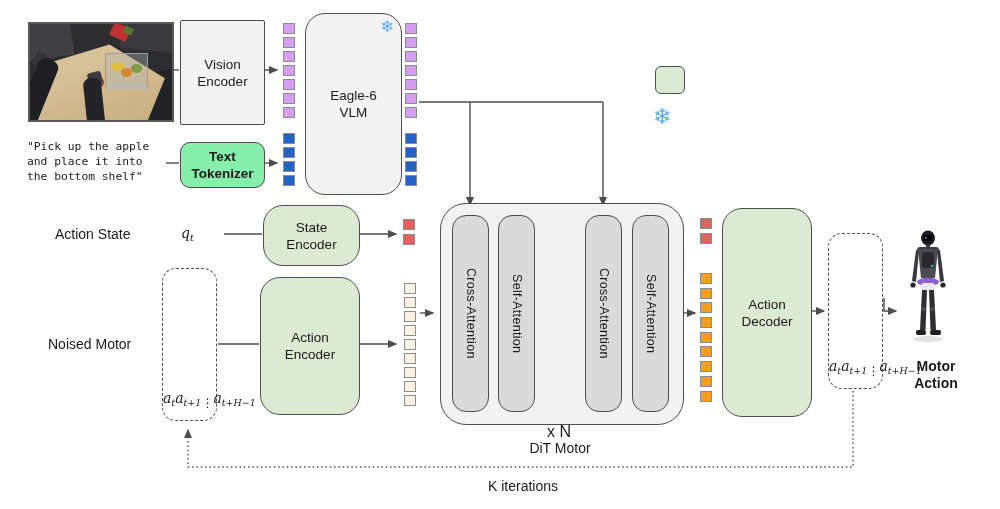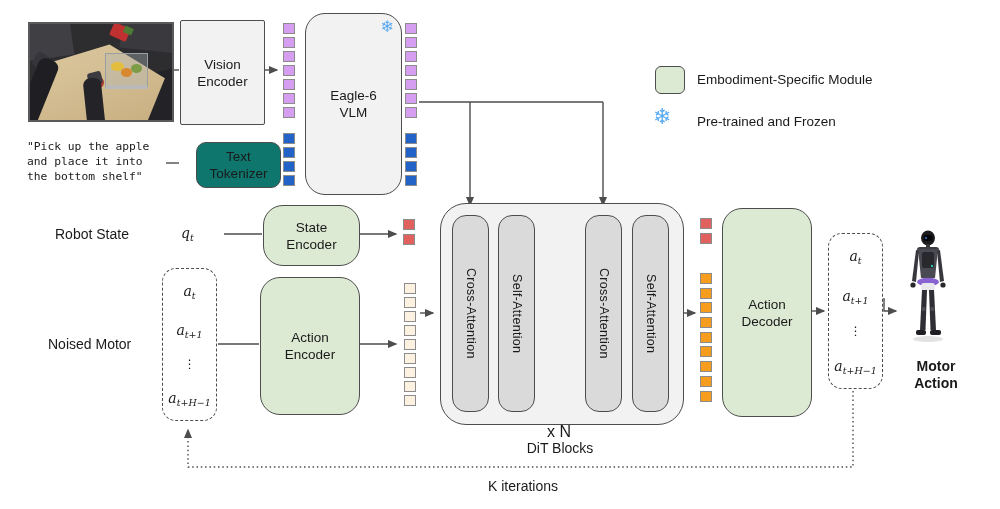--- a/index.html
+++ b/index.html
@@ -9,21 +9,21 @@
   svg.wires{position:absolute;left:0;top:0;z-index:1;}
   .box{position:absolute;border:1.5px solid #4d4d4d;display:flex;align-items:center;
        justify-content:center;text-align:center;white-space:pre-line;z-index:2;
        font-size:13.5px;line-height:17px;}
   .r10{border-radius:10px}.r14{border-radius:20px}.r18{border-radius:2px}
   .r20{border-radius:20px}.r26{border-radius:26px}
   .pill{position:absolute;border:1.5px solid #4d4d4d;border-radius:14px;z-index:3;
         display:flex;align-items:center;justify-content:center;}
   .pill span{writing-mode:vertical-rl;font-size:12.5px;letter-spacing:.3px;}
   .dashedbox{position:absolute;border:1.6px dashed #4d4d4d;border-radius:14px;background:#fff;
-        z-index:2;display:flex;flex-direction:column;align-items:center;
+        z-index:2;display:flex;align-items:flex-end;
         justify-content:space-between;box-sizing:border-box;}
   .m{font-family:"DejaVu Serif",serif;font-style:italic;font-size:14px;}
   .msub{font-family:"DejaVu Serif",serif;font-style:italic;font-size:9.5px;vertical-align:-3px;}
   .mdots{font-family:"DejaVu Serif",serif;font-size:12px;line-height:10px;}
   .lbl{position:absolute;font-size:14px;z-index:2;}
   .ctr{transform:translateX(-50%);text-align:center;}
   .tkcol{position:absolute;display:flex;flex-direction:column;z-index:3;}
   .tkcol .tk{width:12px;height:11px;border:1px solid #8c8c8c;box-sizing:border-box;}
   .mono{font-family:"DejaVu Sans Mono",monospace;font-size:11.3px;line-height:15px;white-space:pre;}
   .snow{position:absolute;z-index:4;color:#57a9f2;}
@@ -107,21 +107,21 @@
   </div>
 
   <div class="abs mono" style="left:27px;top:139px;z-index:2;">"Pick up the apple
 and place it into
 the bottom shelf"</div>
 
   <div class="box r18" style="left: 180px; top: 20px; width: 83px; height: 103px; background: rgb(242, 242, 242);">
     <span>Vision
 Encoder</span>
   </div>
-  <div class="box r10" style="left: 196px; top: 142px; width: 83px; height: 44px; background: #0f766e;">
+  <div class="box r10" style="left: 180px; top: 142px; width: 83px; height: 44px; background: #86efac; font-weight: bold;">
     <span>Text
 Tokenizer</span>
   </div>
   <div class="box r20" style="left: 305px; top: 13px; width: 95px; height: 180px; background: rgb(242, 242, 242);">
     <span>Eagle-6
 VLM</span>
     <span class="snow" style="right:7px;top:4px;font-size:16px;position:absolute;">❄</span>
   </div>
   <div class="box r14" style="left: 263px; top: 205px; width: 95px; height: 59px; background: rgb(220, 234, 211);">
     <span>State
@@ -143,21 +143,21 @@
   <div class="pill" style="left: 498px; top: 215px; width: 35px; height: 195px; background: rgb(218, 218, 218);">
     <span>Self-Attention</span>
   </div>
   <div class="pill" style="left: 585px; top: 215px; width: 35px; height: 195px; background: rgb(218, 218, 218);">
     <span>Cross-Attention</span>
   </div>
   <div class="pill" style="left: 632px; top: 215px; width: 35px; height: 195px; background: rgb(218, 218, 218);">
     <span>Self-Attention</span>
   </div>
   <div class="lbl ctr" style="left:559px;top:423px;font-size:16px;">x N</div>
-  <div class="lbl ctr" style="left:560px;top:440px;">DiT Blocks</div>
+  <div class="lbl ctr" style="left:560px;top:440px;">DiT Motor</div>
 
   <div class="dashedbox" style="left:162px;top:268px;width:55px;height:153px;padding:13px 0 12px 0;">
     <div><span class="m">a</span><span class="msub">t</span></div>
     <div><span class="m">a</span><span class="msub">t+1</span></div>
     <div class="mdots">⋮</div>
     <div><span class="m">a</span><span class="msub">t+H−1</span></div>
   </div>
   <div class="dashedbox" style="left:828px;top:233px;width:55px;height:156px;padding:13px 0 12px 0;">
     <div><span class="m">a</span><span class="msub">t</span></div>
     <div><span class="m">a</span><span class="msub">t+1</span></div>
@@ -219,33 +219,31 @@
       <div class="tk" style="background: rgb(247, 157, 29);"></div>
       <div class="tk" style="background: rgb(247, 157, 29);"></div>
       <div class="tk" style="background: rgb(247, 157, 29);"></div>
       <div class="tk" style="background: rgb(247, 157, 29);"></div>
       <div class="tk" style="background: rgb(247, 157, 29);"></div>
       <div class="tk" style="background: rgb(247, 157, 29);"></div>
       <div class="tk" style="background: rgb(247, 157, 29);"></div>
       <div class="tk" style="background: rgb(247, 157, 29);"></div>
     </div>
 
-  <div class="lbl" style="left:55px;top:226px;">Robot State</div>
+  <div class="lbl" style="left:55px;top:226px;">Action State</div>
   <div class="lbl" style="left:181px;top:225px;">
     <span class="m">q</span><span class="msub">t</span>
   </div>
   <div class="lbl" style="left:48px;top:336px;">Noised Motor</div>
   <div class="lbl ctr" style="left:936px;top:358px;white-space:pre-line;line-height:17px;font-weight:bold;">Motor
 Action</div>
   <div class="lbl ctr" style="left:523px;top:478px;">K iterations</div>
 
   <div class="abs" style="left: 655px; top: 66px; width: 28px; height: 26px; border: 1.5px solid rgb(77, 77, 77); border-radius: 6px; z-index: 2; background: rgb(220, 234, 211);"></div>
-  <div class="legendrow" style="left:697px;top:72px;">Embodiment-Specific Module</div>
   <div class="snow" style="left:653px;top:104px;font-size:22px;">❄</div>
-  <div class="legendrow" style="left:697px;top:114px;">Pre-trained and Frozen</div>
 
   <svg class="abs" style="left:905px;top:230px;z-index:2;" width="46" height="116" viewBox="0 0 46 116">
     <ellipse cx="23" cy="109" rx="15" ry="3" fill="#e2e2e2"></ellipse>
     <ellipse cx="23" cy="8" rx="7" ry="7.5" fill="#1b1b1e"></ellipse>
     <rect x="18.5" y="5" width="9" height="6" rx="2" fill="#060608"></rect>
     <circle cx="21" cy="8" r="1" fill="#3d7fd9"></circle>
     <rect x="21" y="14" width="4" height="4" fill="#333338"></rect>
     <rect x="12" y="17" width="22" height="6" rx="3" fill="#3c3c42"></rect>
     <path d="M13 19 L33 19 L30 48 L16 48 Z" fill="#4a4a52"></path>
     <rect x="17" y="22" width="12" height="16" rx="2" fill="#28282d"></rect>

